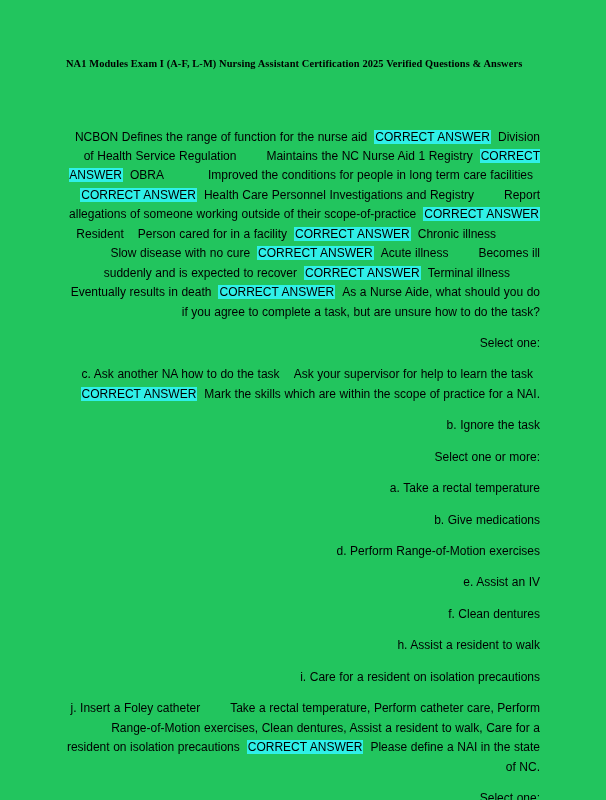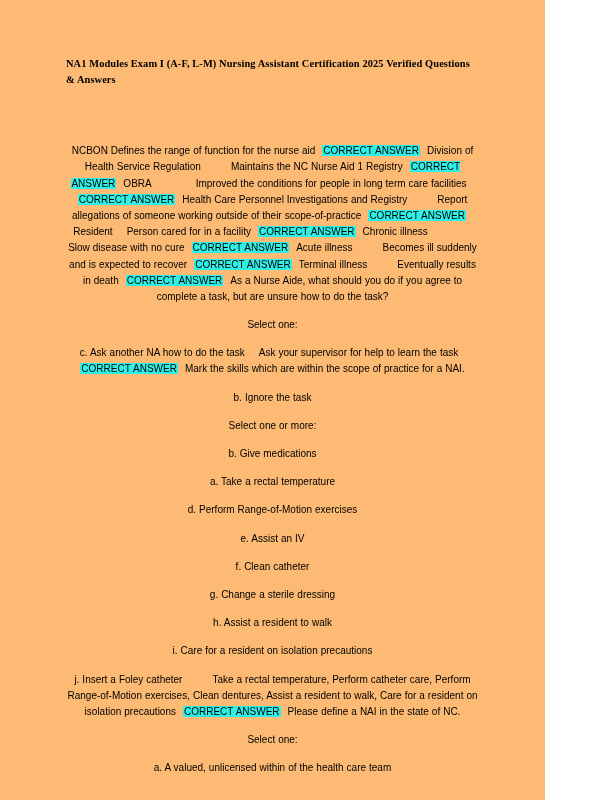--- a/index.html
+++ b/index.html
@@ -9,42 +9,42 @@
   }
   body {
     width: 606px;
     height: 800px;
     font-family: "Liberation Sans", sans-serif;
     color: #000000;
     overflow: hidden;
   }
   .page {
     position: relative;
-    width: 545px;
+    width: 606px;
     height: 800px;
-    background: #fdba74;
+    background: #22c55e;
     box-sizing: border-box;
     padding: 56px 66px 10px 66px;
   }
   .doc-title {
     font-family: "Liberation Serif", serif;
     font-weight: bold;
     font-size: 10.4px;
     line-height: 1.5;
     letter-spacing: 0.01em;
     margin: 0;
   }
   .body-block {
     margin-top: 56px;
   }
   p.para {
-    font-size: 10px;
+    font-size: 12px;
     line-height: 1.62;
     margin: 0 0 12px 0;
-    text-align: center;
+    text-align: right;
     word-spacing: 0.02em;
   }
   .hl {
     background: #2ff0e8;
     padding: 0 1px;
   }
   .sp {
     display: inline-block;
     width: 14px;
   }
@@ -74,32 +74,31 @@
 
     <p class="para">Select one:</p>
 
 
     <p class="para"><span>c. Ask another NA how to do the task</span><span class="sp"></span><span>Ask your supervisor for help to learn the task</span><span class="sp-sm"></span><span class="hl">CORRECT ANSWER</span><span class="sp-sm"></span><span>Mark the skills which are within the scope of practice for a NAI.</span></p>
 
     <p class="para">b. Ignore the task</p>
 
     <p class="para">Select one or more:</p>
 
+    <p class="para">a. Take a rectal temperature</p>
+
     <p class="para">b. Give medications</p>
-
-    <p class="para">a. Take a rectal temperature</p>
 
 
     <p class="para">d. Perform Range-of-Motion exercises</p>
 
     <p class="para">e. Assist an IV</p>
 
-    <p class="para">f. Clean catheter</p>
+    <p class="para">f. Clean dentures</p>
 
-    <p class="para">g. Change a sterile dressing</p>
 
     <p class="para">h. Assist a resident to walk</p>
 
     <p class="para">i. Care for a resident on isolation precautions</p>
 
     <p class="para"><span>j. Insert a Foley catheter</span><span class="sp-lg"></span><span>Take a rectal temperature, Perform catheter care, Perform Range-of-Motion exercises, Clean dentures, Assist a resident to walk, Care for a resident on isolation precautions</span><span class="sp-sm"></span><span class="hl">CORRECT ANSWER</span><span class="sp-sm"></span><span>Please define a NAI in the state of NC.</span></p>
 
     <p class="para">Select one:</p>
 
     <p class="para">a. A valued, unlicensed within of the health care team</p>

